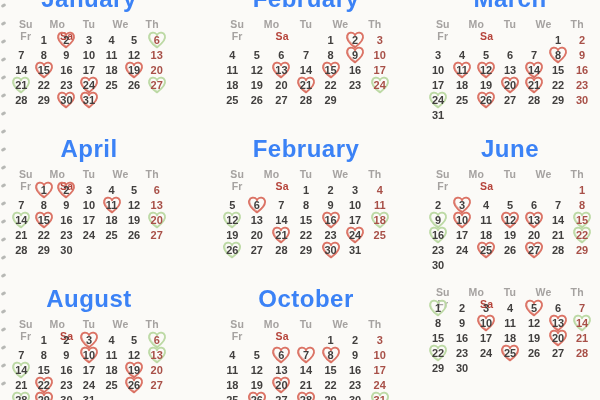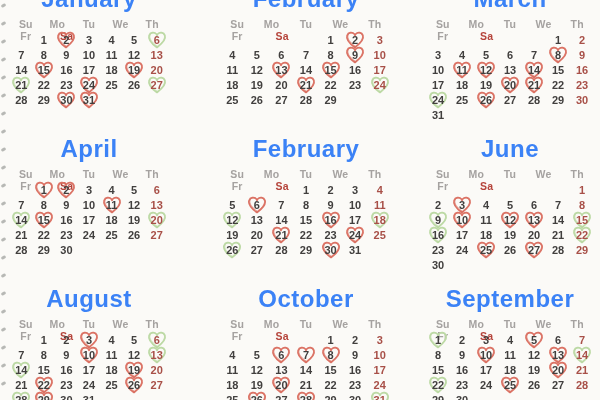--- a/index.html
+++ b/index.html
@@ -1167,21 +1167,20 @@
             <span class="date-cell sat">
               <svg class="heart" viewBox="0 0 22 20">
                 <path d="M11 18.5 C5.2 14.2 1.9 10 3.1 6.4 C4.2 3.3 8.2 2.6 10.3 5 C10.9 5.7 11 6.4 11 6.4 C11 6.4 11.1 5.7 11.7 5 C13.8 2.6 17.8 3.3 18.9 6.4 C20.1 10 16.8 14.2 11 18.5 Z" fill="none" stroke="#bcd9a4" stroke-width="1.7" stroke-linejoin="round"></path>
                 <path d="M11 18.5 C5.2 14.2 1.9 10 3.1 6.4 C4.2 3.3 8.2 2.6 10.3 5 C10.9 5.7 11 6.4 11 6.4 C11 6.4 11.1 5.7 11.7 5 C13.8 2.6 17.8 3.3 18.9 6.4 C20.1 10 16.8 14.2 11 18.5 Z" fill="none" stroke="#bcd9a4" stroke-width="1.1" stroke-linejoin="round" opacity="0.75" transform="translate(1.3,0.6) scale(0.9)"></path>
               </svg>
               <span class="num">31</span>
             </span>
           </div>
         </div>
         <div class="month" style="grid-area: 3 / 5;">
-          <div class="month-title">September</div>
           <div class="week-row">
             <span class="">Su</span>
             <span class="">Mo</span>
             <span class="">Tu</span>
             <span class="">We</span>
             <span class="">Th</span>
             <span class="">Fr</span>
             <span class="sat">Sa</span>
           </div>
           <div class="dates">

